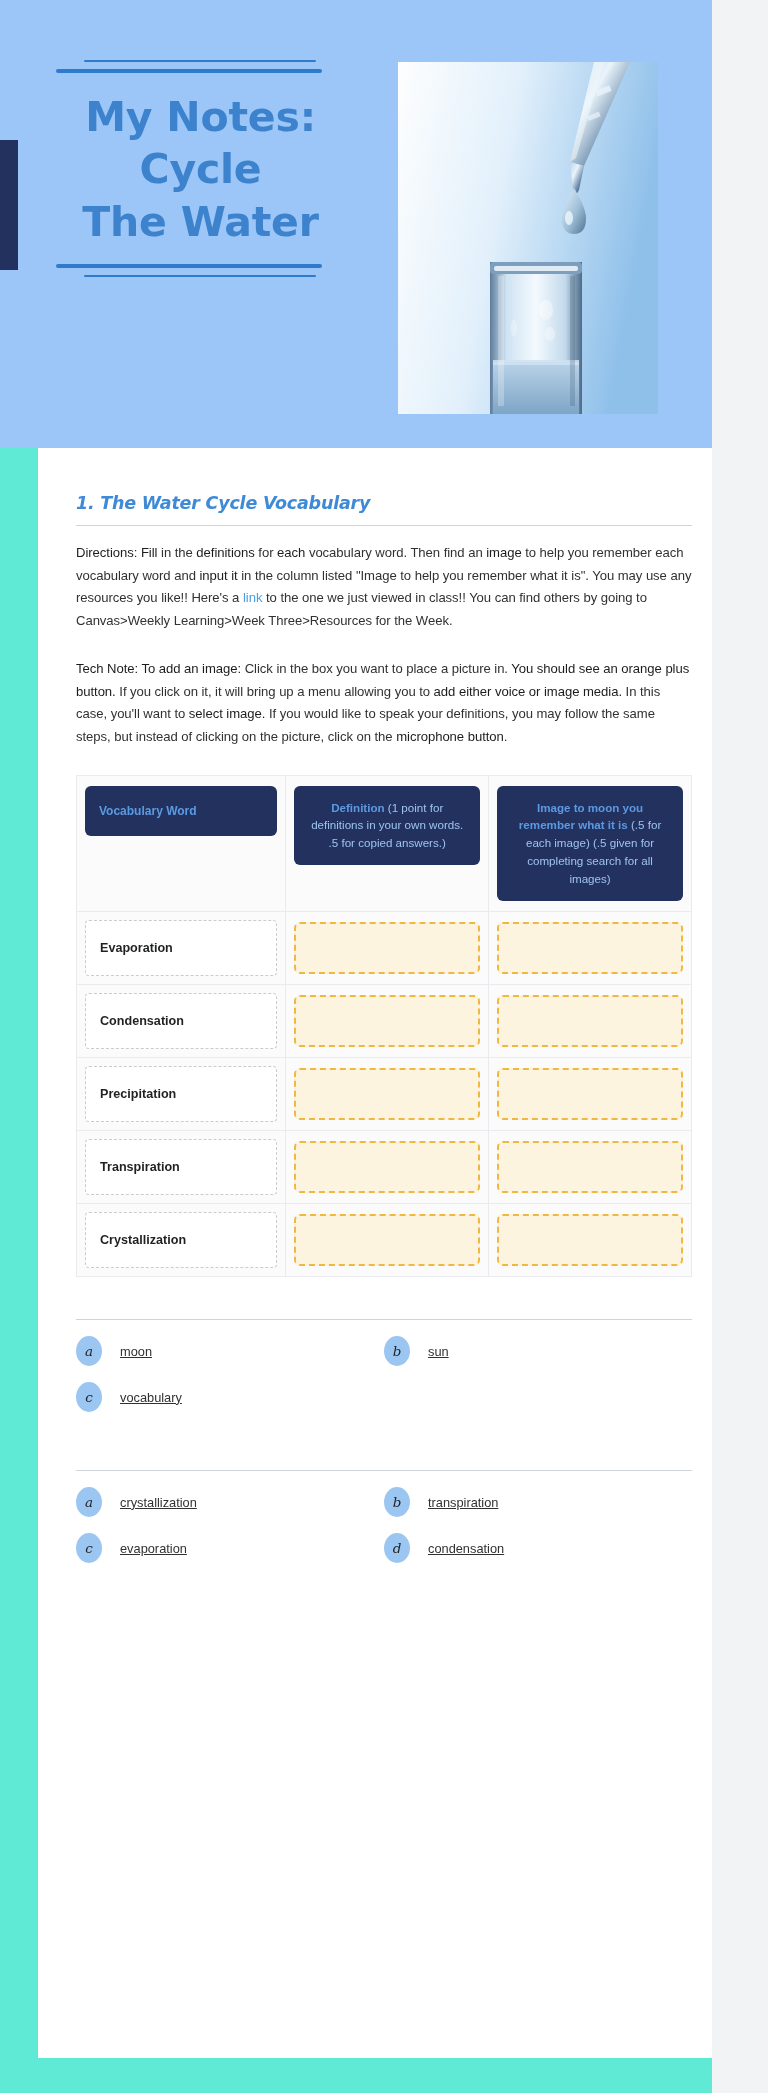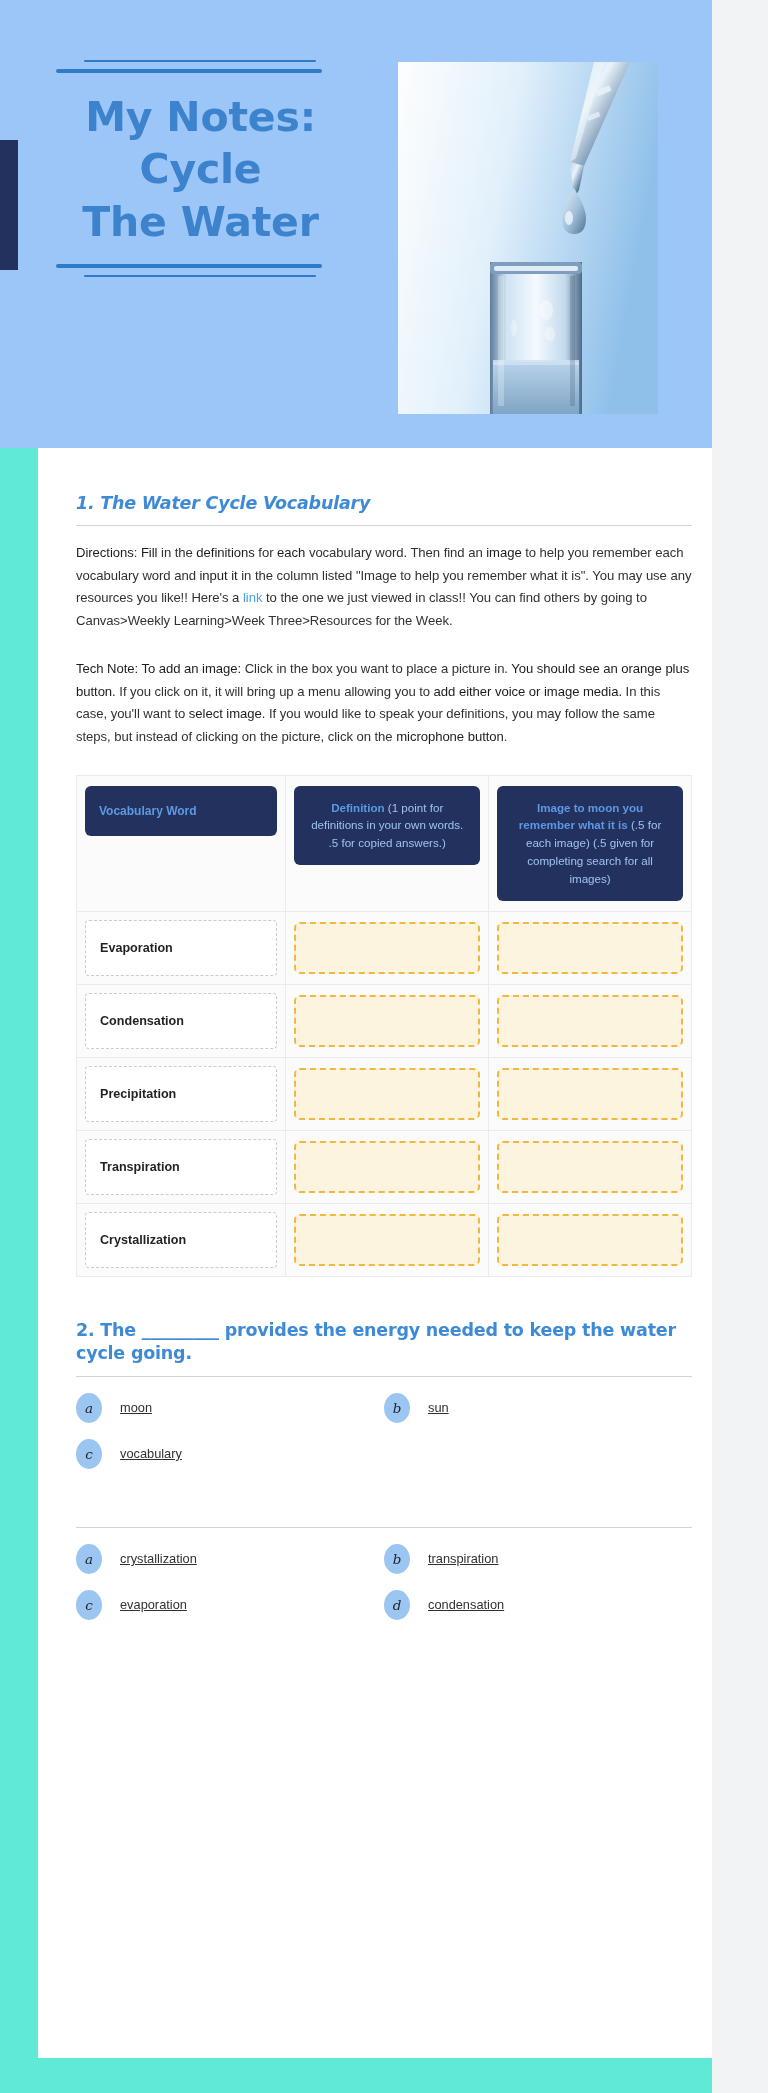--- a/index.html
+++ b/index.html
@@ -394,21 +394,20 @@
               </td>
               <td class="col-image">
                 <div class="blank-box"></div>
               </td>
             </tr>
           </tbody>
       </table>
     </div>
 
     <div class="question-block">
-      <div class="q-heading">2. The _________ provides the energy needed to keep the water cycle going.</div>
       <div class="heading-rule"></div>
       <div class="choices" id="q2-choices">
           <div class="choice">
             <div class="bubble">a</div>
             <div class="choice-label">moon</div>
           </div>
           <div class="choice">
             <div class="bubble">b</div>
             <div class="choice-label">sun</div>
           </div>

